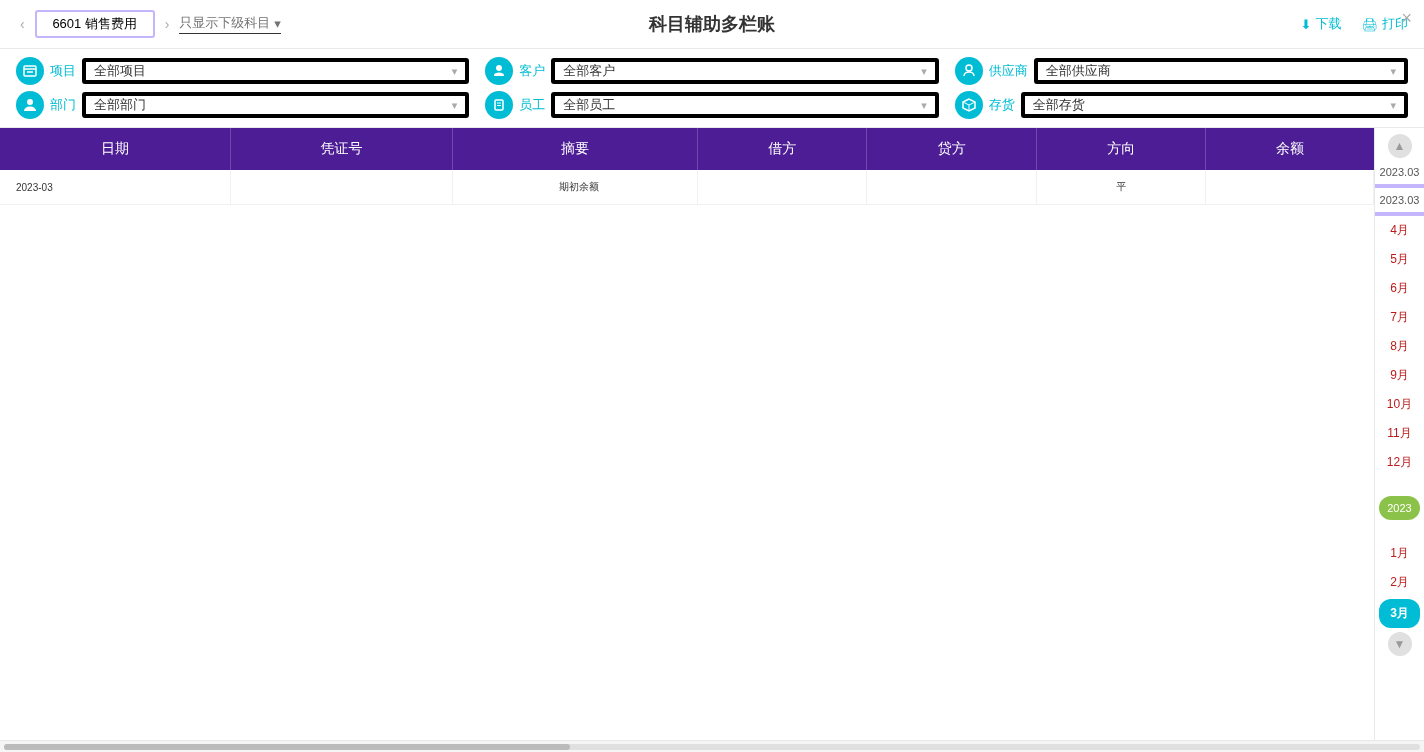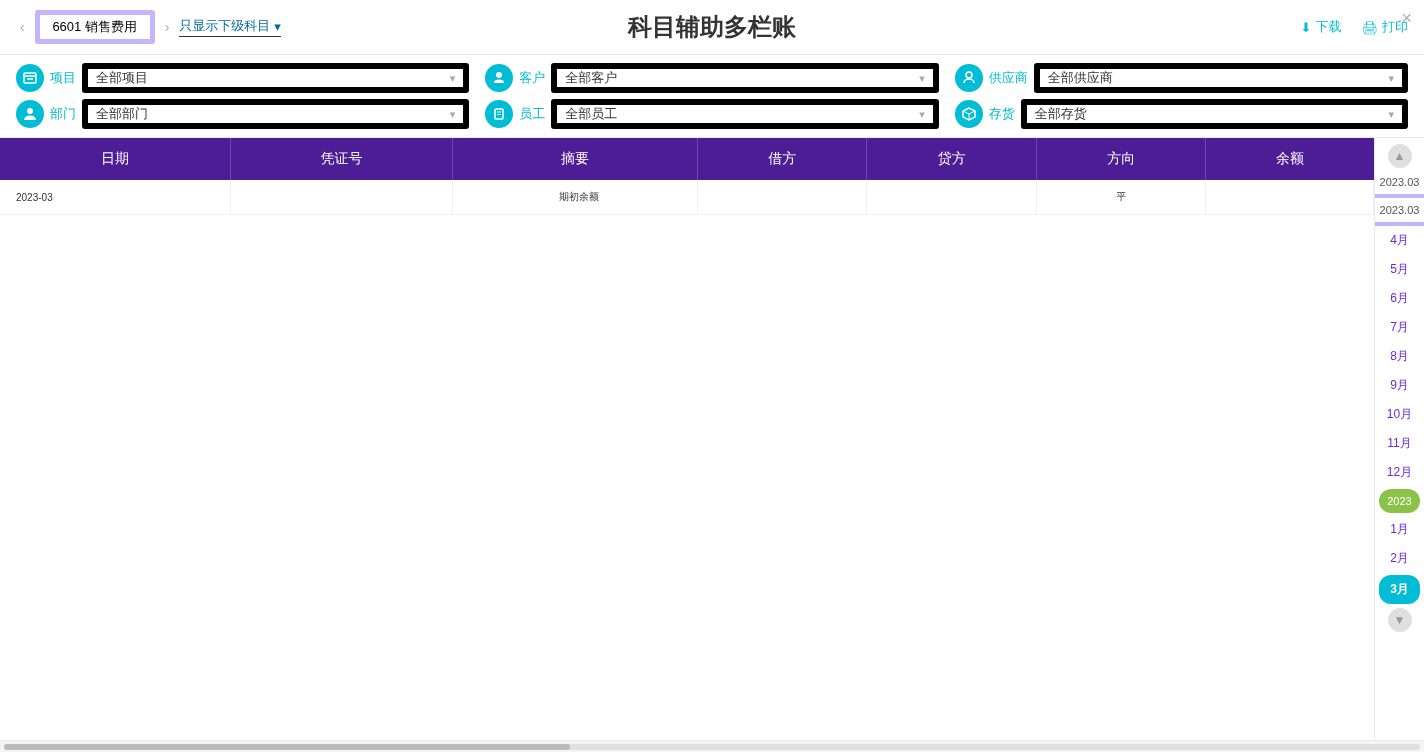--- a/index.html
+++ b/index.html
@@ -33,39 +33,39 @@
     }
     .nav-btn {
       cursor: pointer;
       color: #aaa;
       font-size: 14px;
       background: none;
       border: none;
       padding: 2px 4px;
     }
     .account-code-box {
-      border: 5px solid #c4b5fd;
+      border: 2px solid #c4b5fd;
       border-radius: 3px;
       padding: 3px 8px;
       font-size: 13px;
       min-width: 120px;
       text-align: center;
     }
     .show-sub-btn {
       display: flex;
       align-items: center;
       gap: 4px;
-      color: #0369a1;
+      color: #737373;
       cursor: pointer;
       border-bottom: 1px solid #333;
       padding-bottom: 1px;
       font-size: 13px;
     }
     .title-center {
-      font-size: 24px;
+      font-size: 18px;
       font-weight: bold;
       color: #333;
       position: absolute;
       left: 50%;
       transform: translateX(-50%);
     }
     .title-right {
       display: flex;
       align-items: center;
       gap: 20px;
@@ -121,21 +121,21 @@
     }
     .filter-label {
       color: #00bcd4;
       font-size: 13px;
       white-space: nowrap;
     }
     .filter-select {
       flex: 1;
       display: flex;
       align-items: center;
-      border: 6px solid #000000;
+      border: 4px solid #000000;
       border-radius: 3px;
       padding: 0 8px;
       cursor: pointer;
       background: #fff;
       min-width: 160px;
       justify-content: space-between;
     }
     .filter-select span { color: #333; }
     .filter-select .arrow { color: #aaa; font-size: 11px; }
     .content-area {
@@ -184,37 +184,37 @@
       flex-direction: column;
       align-items: center;
       overflow: hidden;
       padding: 4px 0;
     }
     .timeline-item {
       width: 100%;
       text-align: center;
       padding: 6px 2px;
       font-size: 12px;
-      color: #6d28d9;
+      color: #b91c1c;
       cursor: pointer;
       position: relative;
     }
     .timeline-item.active-teal {
       background: #00bcd4;
       color: white;
       border-radius: 12px;
       margin: 2px 4px;
       width: calc(100% - 8px);
       font-weight: bold;
     }
     .timeline-item.active-green {
       background: #8bc34a;
       color: white;
       border-radius: 12px;
-      margin: 2px 4px;
+      margin: 19px 4px;
       width: calc(100% - 8px);
       font-size: 11px;
     }
     .timeline-item.header-item {
       color: #555;
       font-size: 11px;
       border-bottom: 4px solid #c4b5fd;
     }
     .timeline-up-btn, .timeline-down-btn {
       width: 24px;

